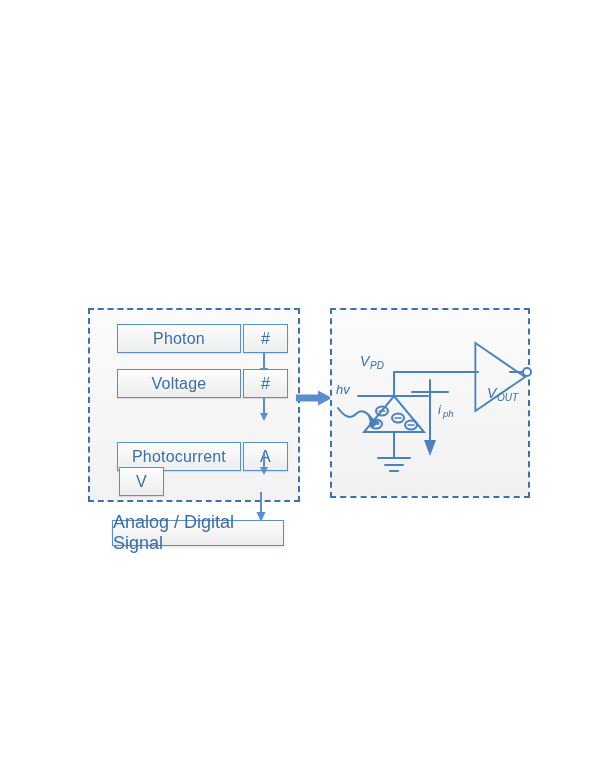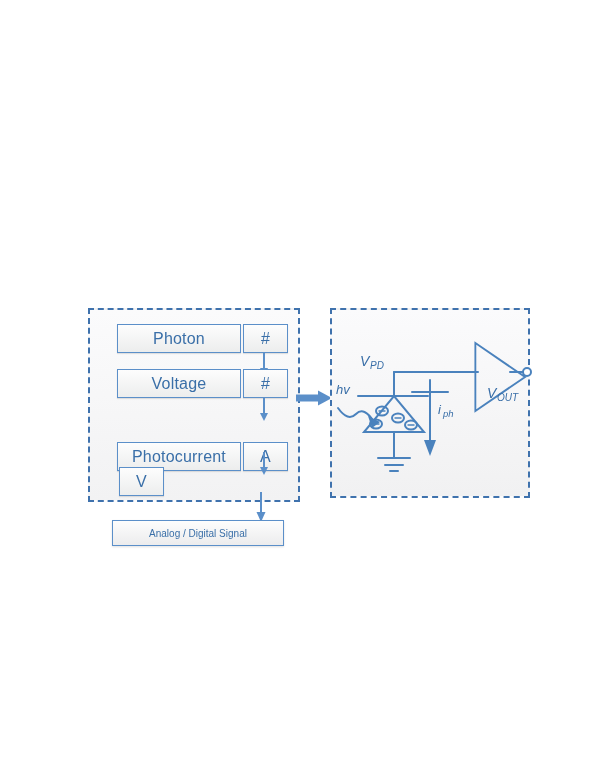--- a/index.html
+++ b/index.html
@@ -75,21 +75,21 @@
     position: absolute;
     left: 112px; top: 520px;
     width: 172px; height: 26px;
     box-sizing: border-box;
     border: 1.8px solid #5b8fc9;
     background: linear-gradient(180deg,#fdfdfd 0%, #ececed 100%);
     display: flex;
     align-items: center;
     justify-content: center;
     color: #3a6fa8;
-    font-size: 10px;
+    font-size: 18px;
     box-shadow: 0 1px 2px rgba(0,0,0,.12);
   }
 
   
   #circuit-panel {
     position: absolute;
     left: 330px; top: 308px;
     width: 200px; height: 190px;
     box-sizing: border-box;
     border: 2px dashed #3f72ad;

